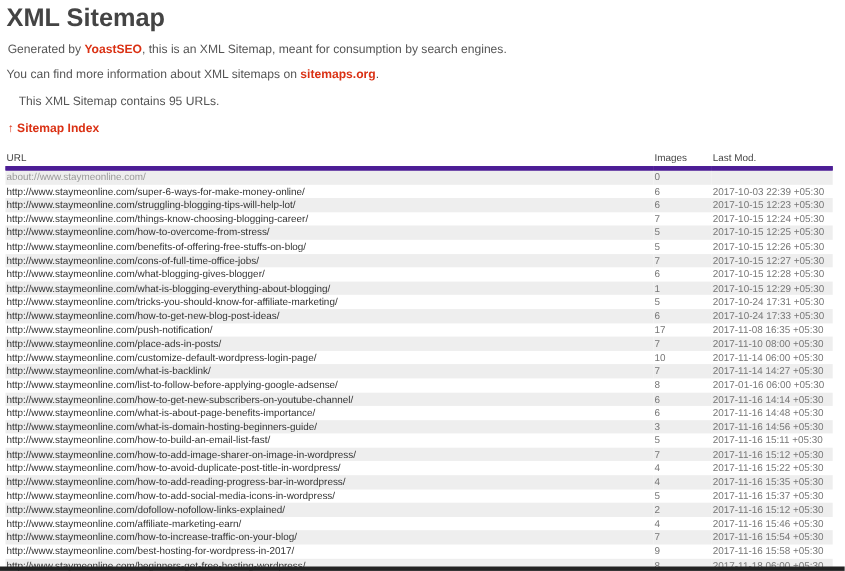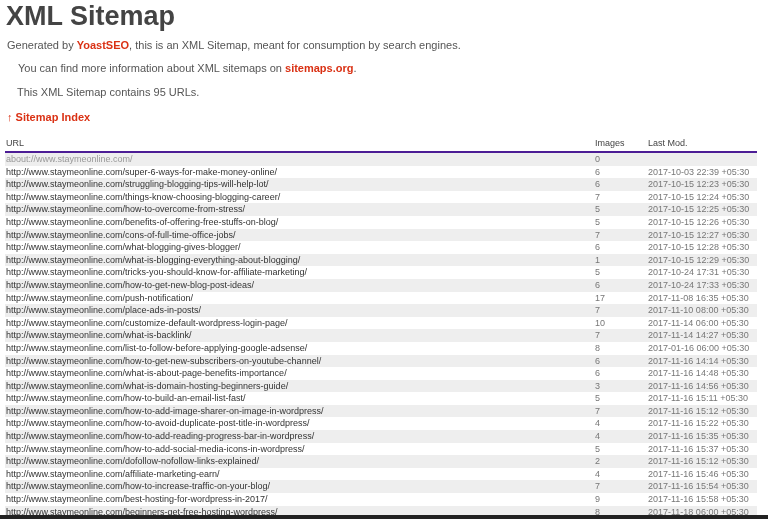--- a/index.html
+++ b/index.html
@@ -2,36 +2,36 @@
 <html><head>
 <meta charset="utf-8">
 <style>
   html, body { margin: 0; padding: 0; background: #fff; }
   body {
     width: 768px; height: 519px; overflow: hidden; position: relative;
     font-family: "Liberation Sans", sans-serif; color: #444; font-size: 11px;
   }
   #content { padding: 0 0 0 6px; }
   h1 {
-    margin: 0; padding-top: 2px; font-size: 27px; line-height: 28px;
+    margin: 0; padding-top: 2px; font-size: 23px; line-height: 28px;
     font-weight: bold; color: #444;
   }
   p.desc { margin: 0; font-size: 11px; color: #555; line-height: 13px; }
   .p1 { position: absolute; top: 39px; left: 7px; }
-  .p2 { position: absolute; top: 62px; left: 18px; }
+  .p2 { position: absolute; top: 62px; left: 6px; }
   .p3 { position: absolute; top: 86px; left: 17px; }
   .p4 { position: absolute; top: 111px; left: 7px; text-align: center; }
   a { color: #da3114; text-decoration: none; font-weight: bold; margin-top: 12px; }
   table {
     position: absolute; top: 135px; left: 5px;
     width: 752px; border-collapse: collapse; font-size: 9px;
   }
   th {
     text-align: left; font-weight: normal; color: #444; font-size: 9px;
-    padding: 3px 0 3px 1px; border-bottom: 2px solid #4c1d95; height: 10px;
+    padding: 3px 0 3px 1px; border-bottom: 4px solid #4c1d95; height: 10px;
   }
   td {
     padding: 0 0 0 1px; height: 12.6px; line-height: 12.6px; color: #333; white-space: nowrap;
   }
   td.img, td.mod { color: #777; }
   tr.odd td { background: #eee; }
   tr.first td.url { color: #999; }
   td a { color: #333; font-weight: normal; }
   tr.first td a { color: #999; }
   col.c1 { width: 589px; } col.c2 { width: 53px; } col.c3 { width: 110px; }

